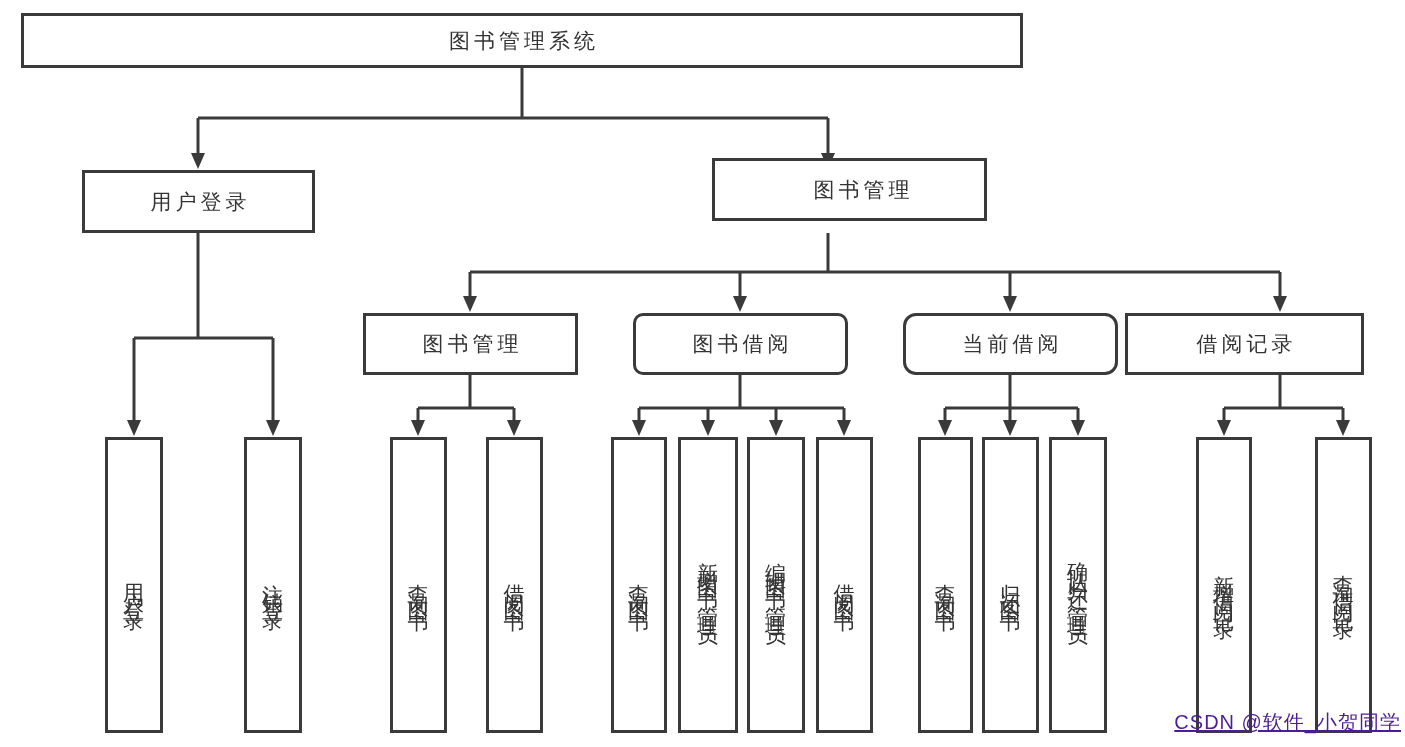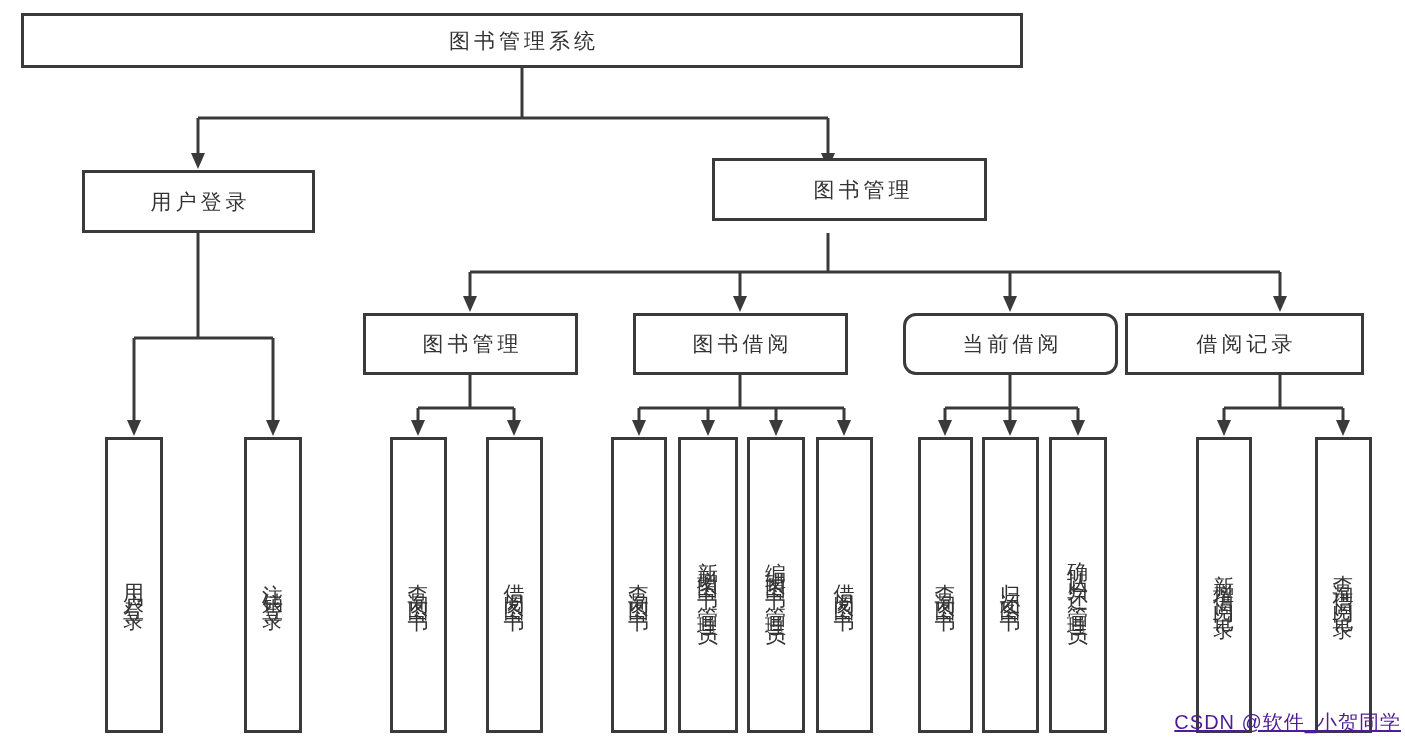--- a/index.html
+++ b/index.html
@@ -146,21 +146,21 @@
   <div class="box hbox" style="left:82px;top:170px;width:233px;height:63px;">
     <span>用户登录</span>
   </div>
   <div class="box hbox" style="left:712px;top:158px;width:275px;height:63px;padding-left:24px;">
     <span>图书管理</span>
   </div>
 
   <div class="box hbox" style="left:363px;top:313px;width:215px;height:62px;">
     <span>图书管理</span>
   </div>
-  <div class="box hbox" style="left:633px;top:313px;width:215px;height:62px;">
+  <div class="box hbox" style="left:633px;top:313px;width:215px;height:62px;border-radius:10px;">
     <span>图书借阅</span>
   </div>
   <div class="box hbox" style="left:903px;top:313px;width:215px;height:62px;border-radius:13px;">
     <span>当前借阅</span>
   </div>
   <div class="box hbox" style="left:1125px;top:313px;width:239px;height:62px;">
     <span>借阅记录</span>
   </div>
 
   <div class="box vbox" style="left:105px;top:437px;width:58px;height:296px;">

